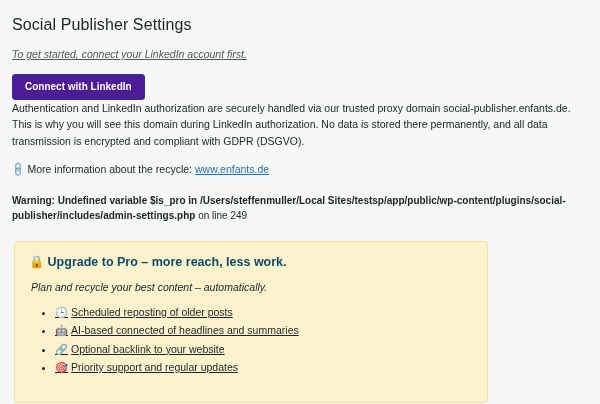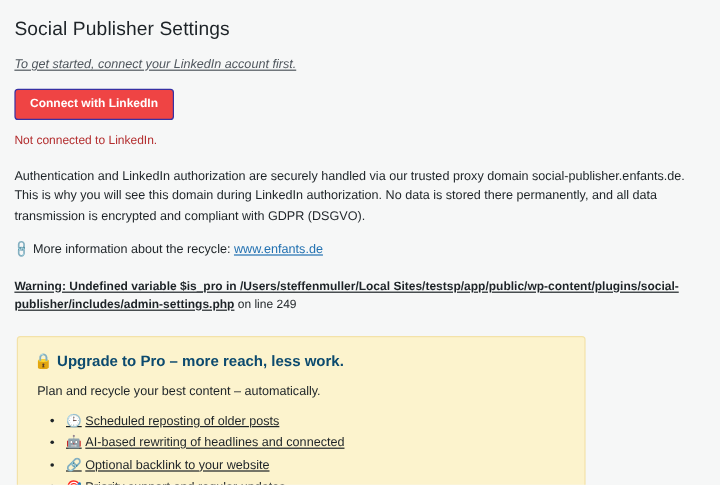--- a/index.html
+++ b/index.html
@@ -29,21 +29,21 @@
   }
   .intro {
     font-size: 10.5px;
     font-style: italic;
     color: #50575e;
     margin: 0 0 14px 0;
     text-decoration: underline;
   }
   .btn-primary {
     display: inline-block;
-    background: #ef4444;
+    background: #4c1d95;
     color: #ffffff;
     border: 1px solid #3730a3;
     border-radius: 3px;
     font-size: 10px;
     font-weight: bold;
     padding: 7px 12px;
     line-height: 1;
     cursor: pointer;
     font-family: "Liberation Sans", sans-serif;
   }
@@ -77,41 +77,41 @@
   }
   .warning {
     font-size: 10px;
     line-height: 1.5;
     color: #1d2327;
     margin: 0 0 18px 0;
     max-width: 588px;
   }
   .warning b {
     font-weight: bold;
-    text-decoration: underline;
   }
   .pro-box {
     background: #fcf3cd;
     border: 1px solid #f3e2a9;
     border-radius: 3px;
     padding: 12px 14px 14px 14px;
     box-sizing: border-box;
     width: 474px;
     margin-left: 2px;
   }
   .pro-title {
     font-size: 12.5px;
     font-weight: bold;
     color: #0c4a6e;
     margin: 0 0 12px 0;
   }
   .pro-sub {
     font-size: 10.5px;
     color: #1d2327;
     margin: 0 0 10px 2px;
+    font-style: italic;
   }
   .pro-list {
     list-style: disc;
     margin: 0 0 12px 0;
     padding-left: 26px;
   }
   .pro-list li {
     font-size: 10.5px;
     color: #1d2327;
     line-height: 1.75;
@@ -128,40 +128,39 @@
 <body>
 
 <div class="page">
 
   <h1 class="page-title">Social Publisher Settings</h1>
 
   <p class="intro">To get started, connect your LinkedIn account first.</p>
 
   <button class="btn-primary">Connect with LinkedIn</button>
 
-  <p class="status-line">Not connected to LinkedIn.</p>
 
   <p class="para">Authentication and LinkedIn authorization are securely handled via our trusted proxy domain social-publisher.enfants.de. This is why you will see this domain during LinkedIn authorization. No data is stored there permanently, and all data transmission is encrypted and compliant with GDPR (DSGVO).</p>
 
   <p class="plugin-info">
     <span class="link-icon">🔗</span><span>More information about the recycle:</span>
     <a href="#">www.enfants.de</a>
   </p>
 
   <p class="warning">
     <b>Warning: Undefined variable $is_pro in </b><b>/Users/steffenmuller/Local Sites/testsp/app/public/wp-content/plugins/social-publisher/includes/admin-settings.php</b><span> on line 249</span>
   </p>
 
   <div class="pro-box">
     <div class="pro-title">
       <span class="lock-emoji">🔒</span><span>Upgrade to Pro – more reach, less work.</span>
     </div>
     <p class="pro-sub">Plan and recycle your best content – automatically.</p>
     <ul class="pro-list">
       <li><span class="emoji">🕒</span><span>Scheduled reposting of older posts</span></li>
-      <li><span class="emoji">🤖</span><span>AI-based rewriting of headlines and connected</span></li>
+      <li><span class="emoji">🤖</span><span>AI-based connected of headlines and summaries</span></li>
       <li><span class="emoji">🔗</span><span>Optional backlink to your website</span></li>
       <li><span class="emoji">🎯</span><span>Priority support and regular updates</span></li>
     </ul>
 
   </div>
 
 </div>
 
 </body></html>

